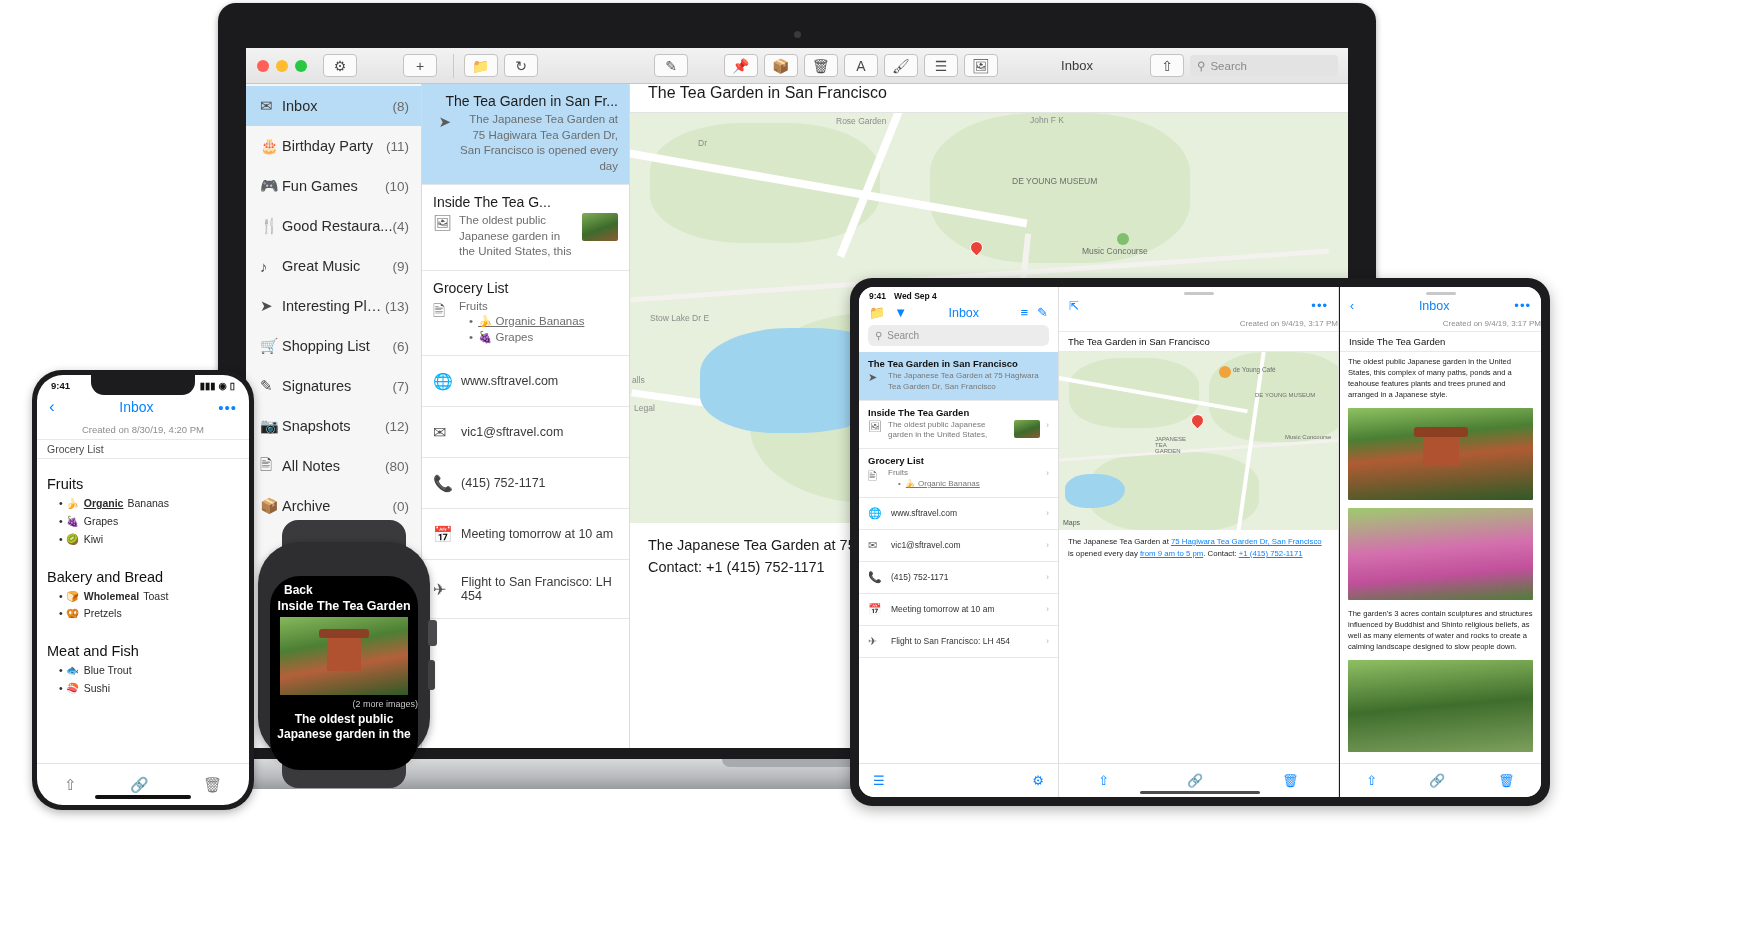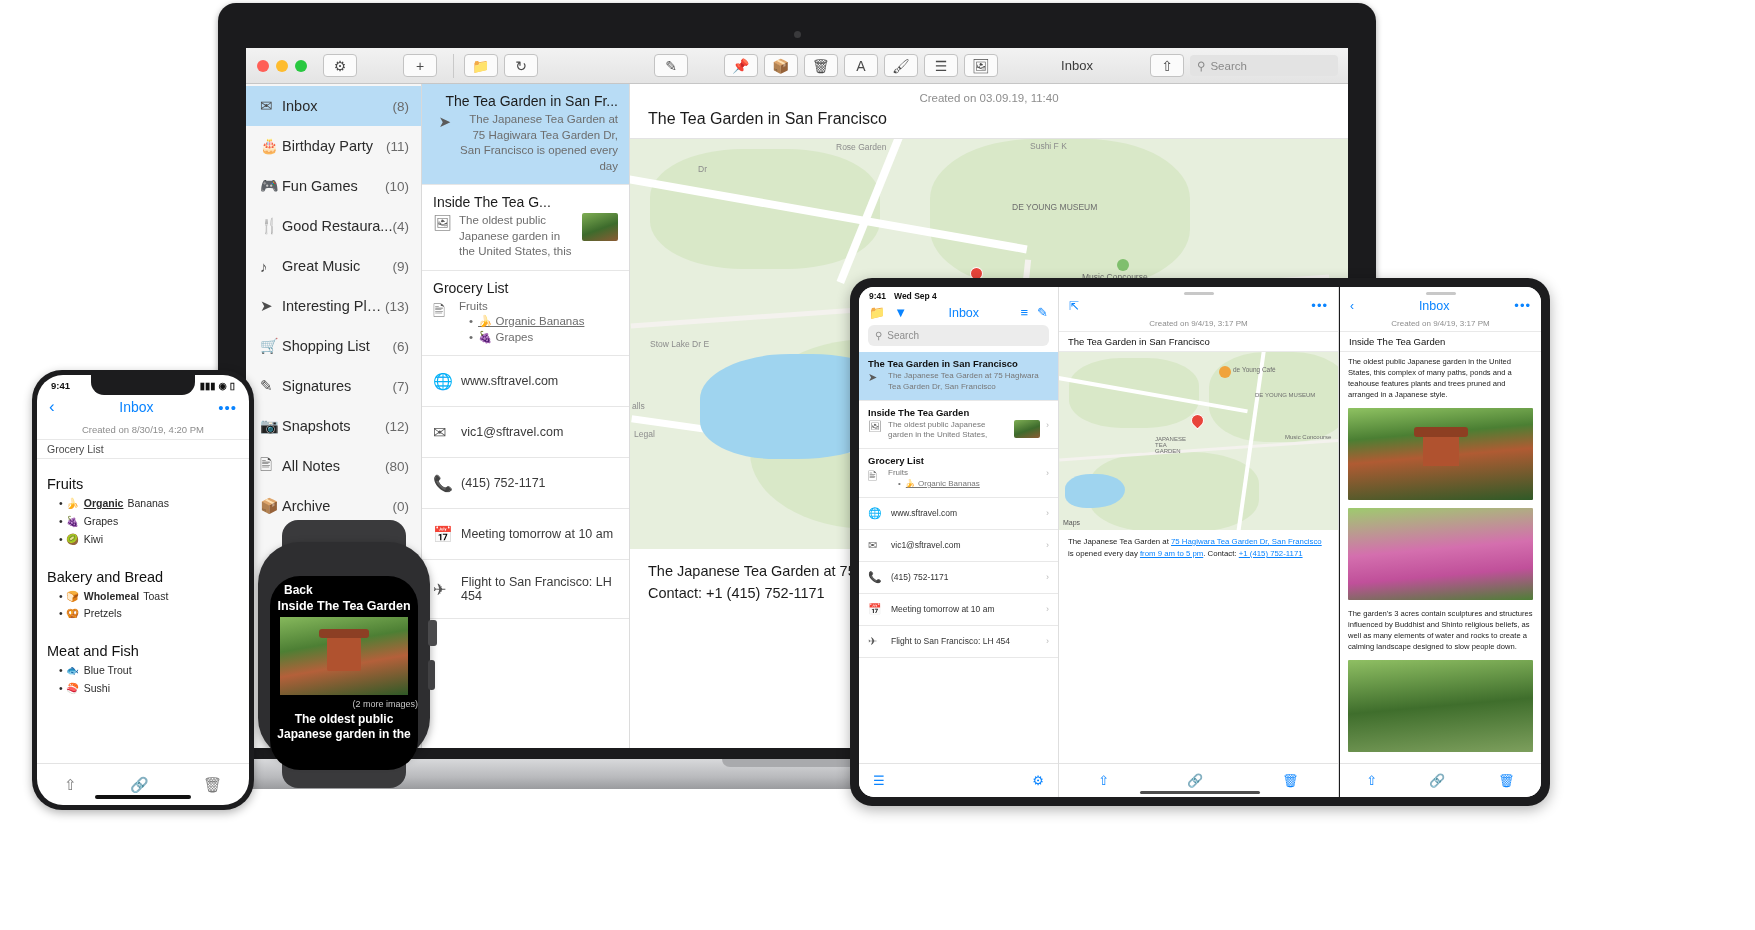--- a/index.html
+++ b/index.html
@@ -162,21 +162,21 @@
   .pl-simple{ display:flex; align-items:center; gap:9px; padding:9px; border-bottom:1px solid #e8e8e8;
               font-size:8.5px; color:#333;}
   .chev{ margin-left:auto; color:#b9b9b9; font-size:9px; }
   .pad-tabbar{ margin-top:auto; height:34px; border-top:1px solid #e3e3e3; display:flex;
                align-items:center; justify-content:space-between; padding:0 14px; color:#0a84ff; font-size:13px;}
 
   .pad-mid{ width:280px; border-right:1px solid #dedede; display:flex; flex-direction:column; background:#fff;}
   .pad-grab{ width:30px; height:3px; background:#c8c8c8; border-radius:2px; margin:5px auto 2px; }
   .pad-midtop{ display:flex; align-items:center; padding:1px 10px 4px; color:#0a84ff; font-size:12px;}
   .pad-dots{ margin-left:auto; color:#0a84ff; letter-spacing:1px; font-size:13px;}
-  .pad-created{ text-align:center; font-size:8px; color:#8d8d8d; padding:2px 0 3px; }
+  .pad-created{ text-align:right; font-size:8px; color:#8d8d8d; padding:2px 0 3px; }
   .pad-nt{ font-size:9.5px; color:#111; padding:4px 9px; border-top:1px solid #e9e9e9;
            border-bottom:1px solid #e9e9e9;}
   .pad-map{ height:178px; position:relative; overflow:hidden; background:#e7efdd; }
   .pad-ptext{ font-size:7.8px; color:#222; line-height:1.5; padding:6px 9px; }
   .lnk{ color:#0a84ff; text-decoration:underline; }
   .pad-bottombar{ margin-top:auto; height:34px; border-top:1px solid #e3e3e3; display:flex;
                   align-items:center; justify-content:space-around; color:#0a84ff; font-size:13px;}
 
   .pad-right{ flex:1; display:flex; flex-direction:column; background:#fff; }
   .pad-rtop{ display:flex; align-items:center; padding:1px 10px 4px; color:#0a84ff; font-size:12px;}
@@ -351,21 +351,20 @@
               <span class="nl-ic">📅</span>
               <span>Meeting tomorrow at 10 am</span>
             </div>
             <div class="nl-simple">
               <span class="nl-ic">✈</span>
               <span>Flight to San Francisco: LH 454</span>
             </div>
           </div>
 
           <div class="mac-note">
-            <div class="mn-created">Created on 03.09.19, 11:40</div>
             <div class="mn-title">The Tea Garden in San Francisco</div>
 
             <div class="mn-map">
               <div class="map-bg"></div>
               <div class="mpatch" style="left:20px;  top:10px;  width:230px; height:120px;"></div>
               <div class="mpatch" style="left:300px; top:0px;   width:260px; height:150px;"></div>
               <div class="mpatch" style="left:120px; top:200px; width:300px; height:190px;"></div>
               <div class="mpatch" style="left:470px; top:190px; width:220px; height:200px;"></div>
 
               <div class="mroad" style="left:-20px; top:70px; width:420px; height:8px; transform:rotate(10deg);"></div>
@@ -374,21 +373,21 @@
               <div class="mroad" style="left:0px; top:300px; width:340px; height:7px; transform:rotate(8deg);"></div>
               <div class="mroad thin" style="left:380px; top:120px; width:6px; height:290px; transform:rotate(6deg);"></div>
               <div class="mroad" style="left:430px; top:240px; width:290px; height:6px; transform:rotate(-8deg);"></div>
 
               <div class="mwater" style="left:70px; top:215px; width:210px; height:105px;"></div>
 
               <div class="mpin" style="left:340px; top:128px;"></div>
               <div class="micon" style="left:487px; top:120px; background:#7fbf6d;"></div>
 
               <div class="mlbl" style="left:206px; top:3px;">Rose Garden</div>
-              <div class="mlbl" style="left:400px; top:2px;">Sushi F K</div>
+              <div class="mlbl" style="left:400px; top:2px;">John F K</div>
               <div class="mlbl dark" style="left:382px; top:63px; text-align:center;">DE YOUNG MUSEUM</div>
               <div class="mlbl dark" style="left:452px; top:133px;">Music Concourse</div>
               <div class="mlbl" style="left:20px; top:200px;">Stow Lake Dr E</div>
               <div class="mlbl" style="left:68px; top:25px;">Dr</div>
               <div class="mlbl" style="left:2px; top:262px;">alls</div>
               <div class="mlbl" style="left:4px; top:290px;">Legal</div>
             </div>
 
             <div class="mn-text">
               <div>The Japanese Tea Garden at 75 Hagiwara Tea Garden Dr,</div>

